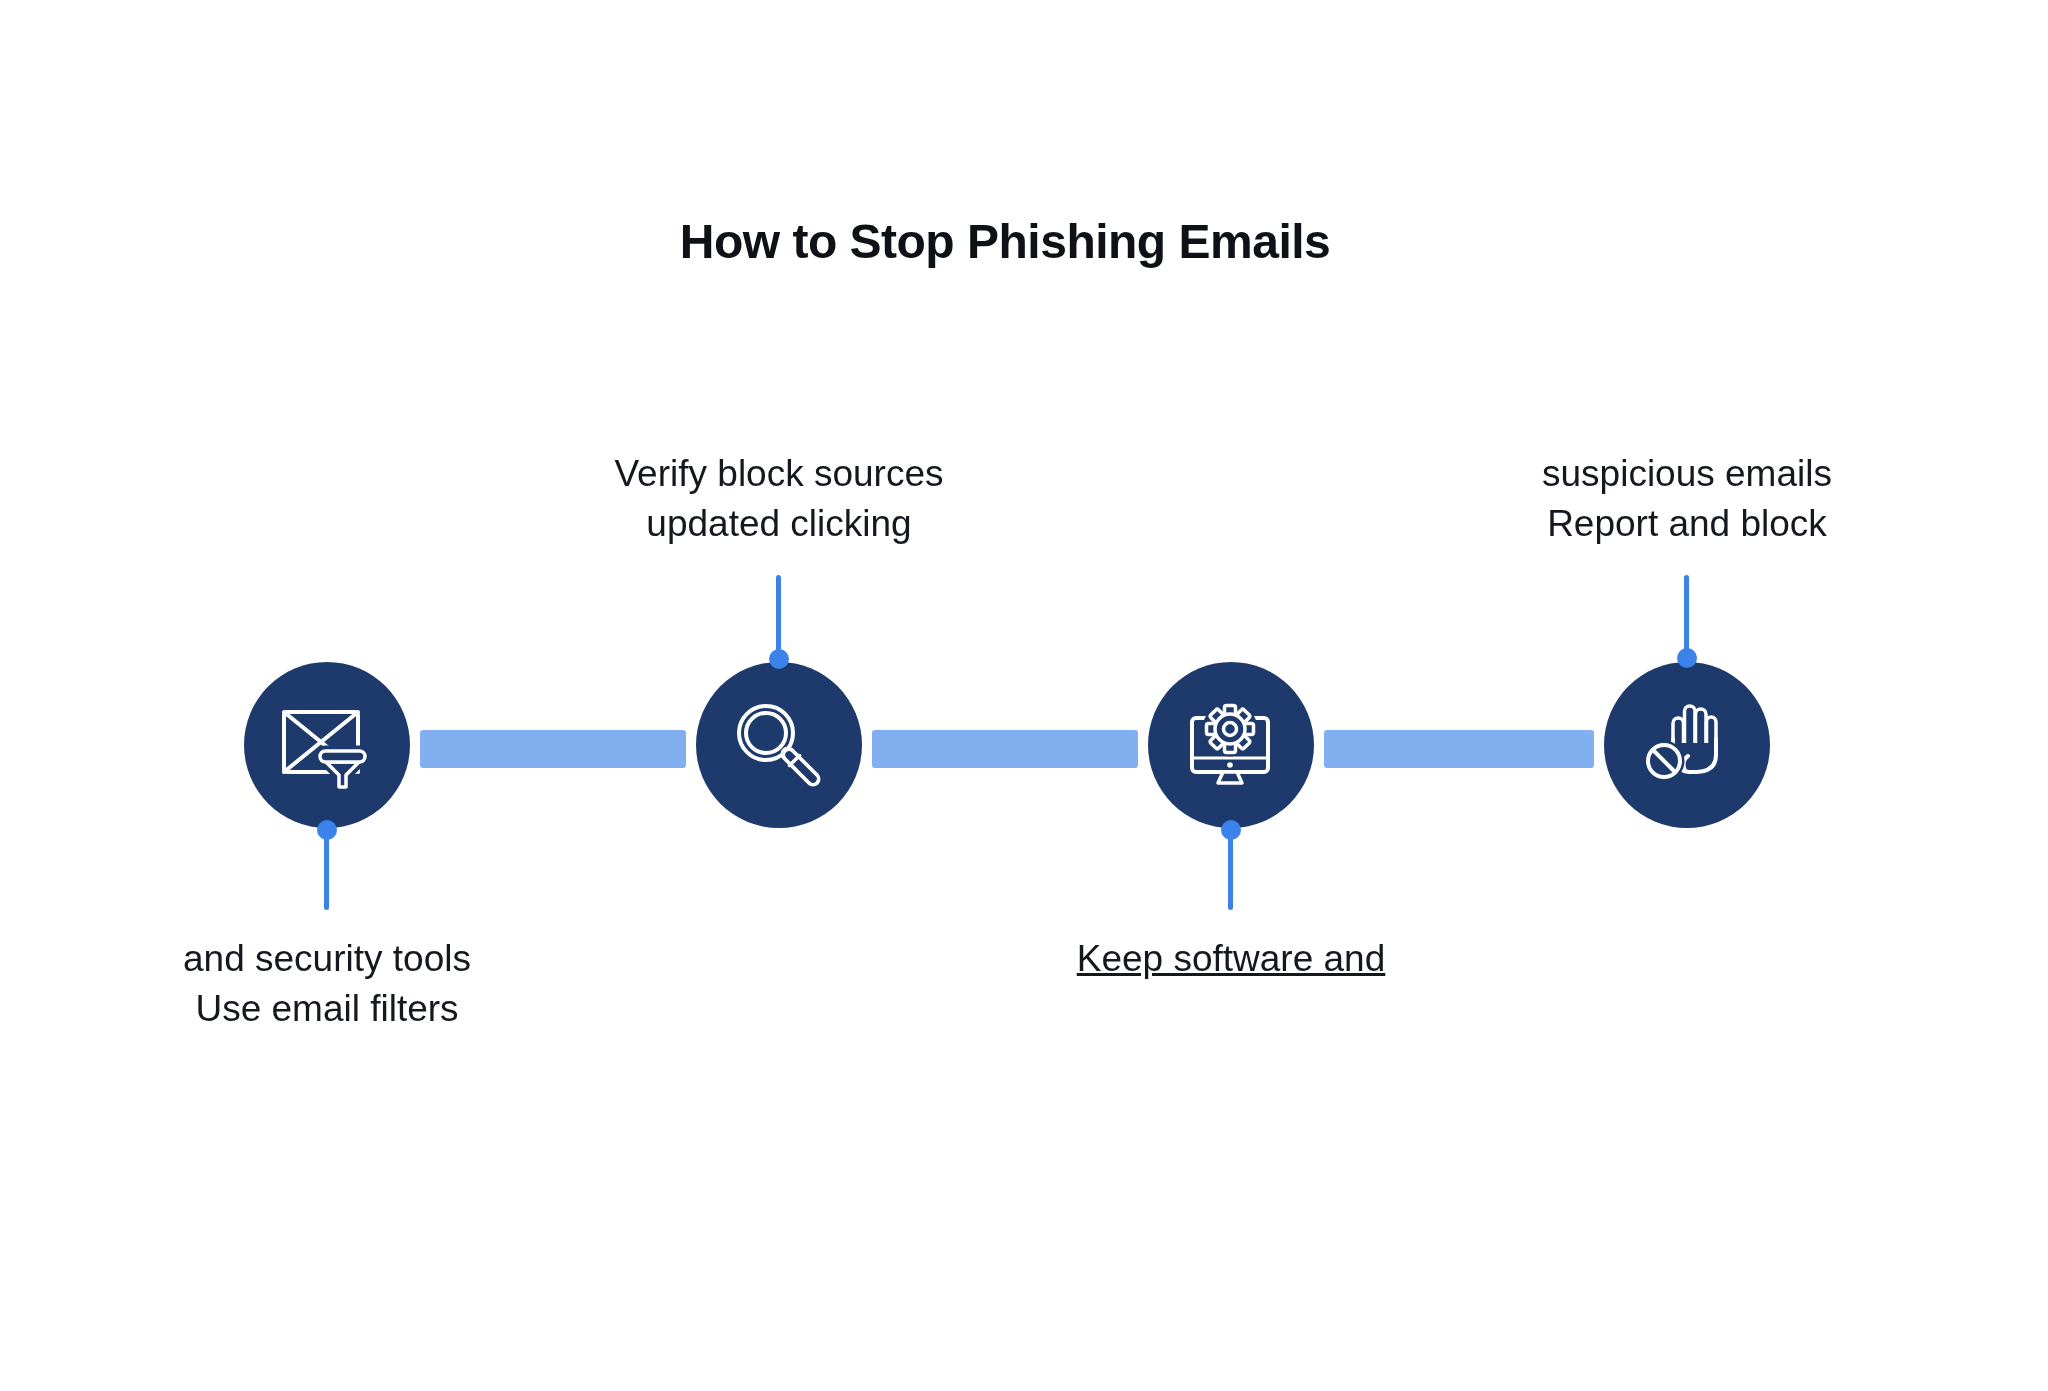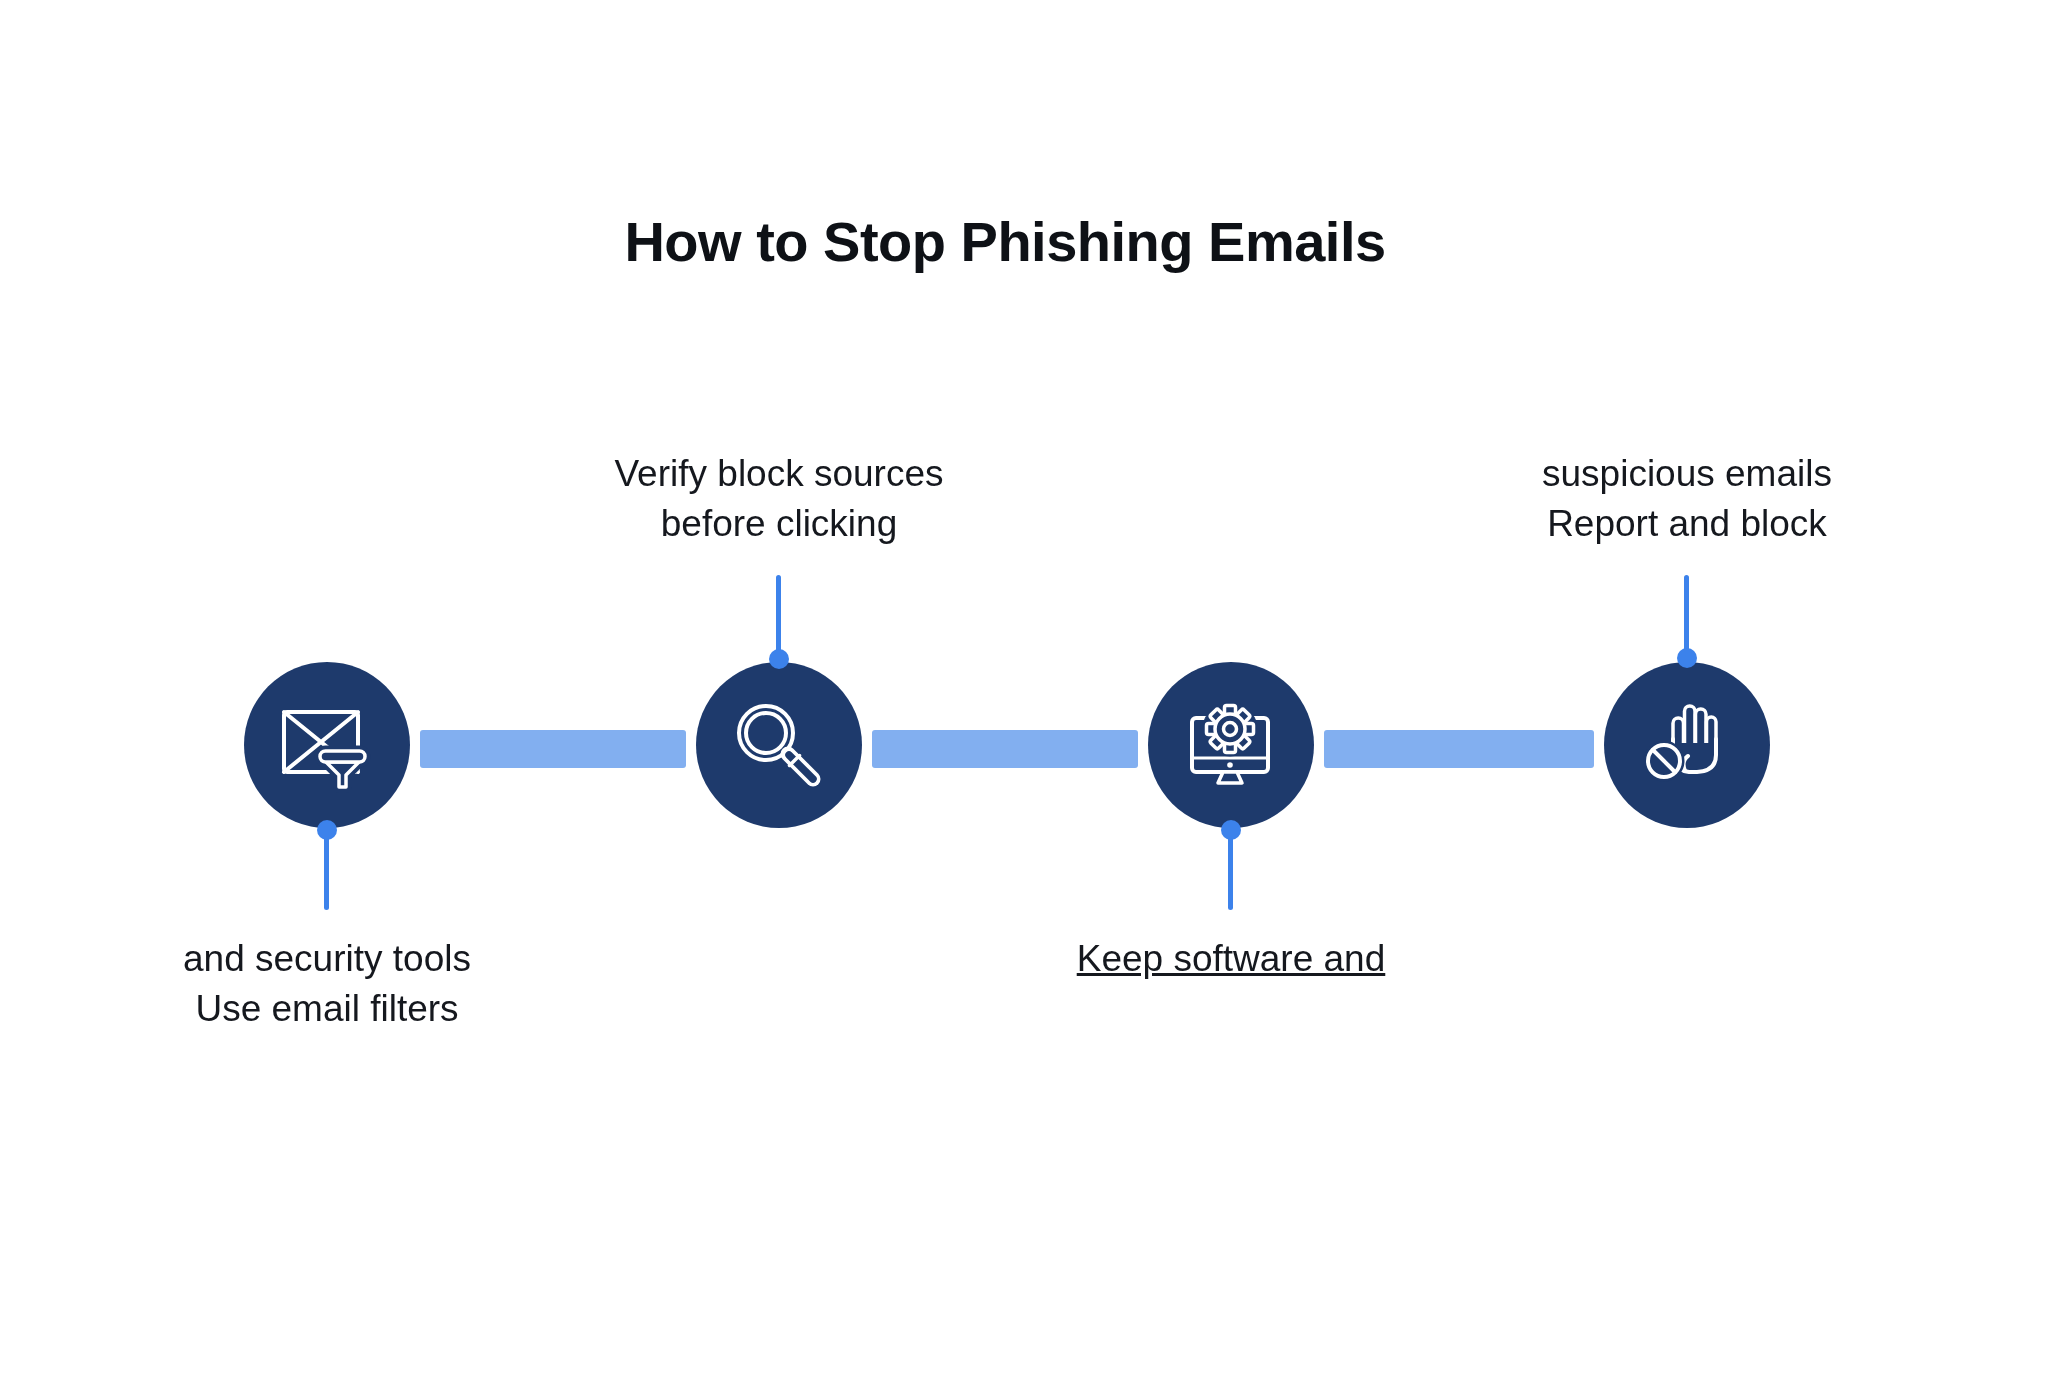--- a/index.html
+++ b/index.html
@@ -16,21 +16,21 @@
   .canvas{
     position:relative;
     width:2048px;height:1391px;
     background:var(--background);
     overflow:hidden;
     font-family:"Liberation Sans","DejaVu Sans",sans-serif;
   }
   .title{
     position:absolute;top:206px;left:0;width:2010px;
     text-align:center;
-    font-size:56px;line-height:72px;font-weight:800;
+    font-size:48px;line-height:72px;font-weight:800;
     letter-spacing:-0.5px;
     color:var(--title-text);
   }
   .node{
     position:absolute;top:662px;
     width:166px;height:166px;border-radius:50%;
     background:var(--node-navy);
     display:flex;align-items:center;justify-content:center;
   }
   .node-1{left:244px;} .node-2{left:696px;} .node-3{left:1148px;} .node-4{left:1604px;}
@@ -160,21 +160,21 @@
   <div class="dot dot-2"></div>
   <div class="dot dot-3"></div>
   <div class="dot dot-4"></div>
 
   <div class="label label-1">
     <div>and security tools</div>
     <div>Use email filters</div>
   </div>
   <div class="label label-2">
     <div>Verify block sources</div>
-    <div>before clicking</div>
+    <div>updated clicking</div>
   </div>
   <div class="label label-3">
     <div>Keep software and</div>
   </div>
   <div class="label label-4">
     <div>suspicious emails</div>
     <div>Report and block</div>
   </div>
 
 </div>

